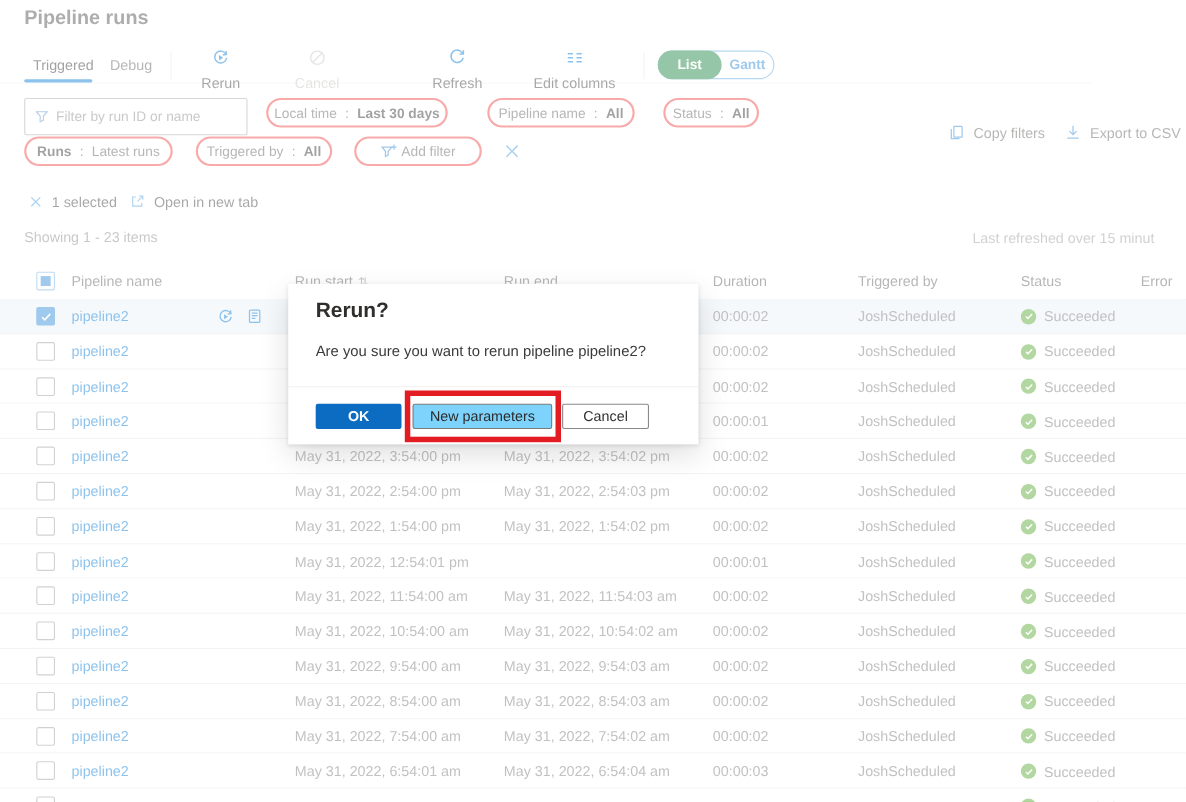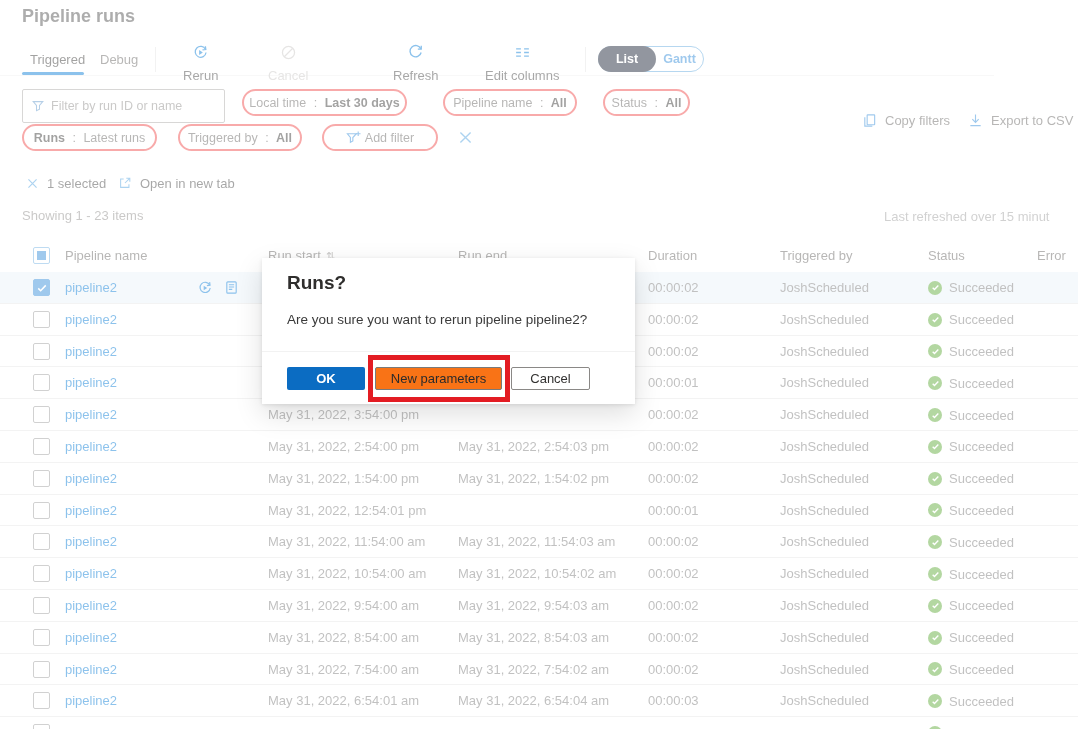--- a/index.html
+++ b/index.html
@@ -22,21 +22,21 @@
 
   .tbtn{position:absolute;top:0;height:31px;display:flex;align-items:center;gap:7px;
         font-size:13px;color:#3d3d3d;cursor:pointer;flex-direction:column;}
   .tbtn .ic{color:#0078d4;}
   .tbtn.disabled{color:#c8c6c4;}
   .tbtn.disabled .ic{color:#c8c6c4;}
 
   #view-toggle{left:598px;top:2px;width:106px;height:26px;border:1px solid #5ea7dd;
                border-radius:14px;box-sizing:border-box;background:#fff;}
   #view-list{position:absolute;left:-1px;top:-1px;width:58px;height:26px;border-radius:14px;
-             background:#0f172a;color:#fff;font-size:12.5px;font-weight:700;
+             background:#15803d;color:#fff;font-size:12.5px;font-weight:700;
              text-align:center;line-height:26px;cursor:pointer;}
   #view-gantt{position:absolute;left:57px;top:0;width:47px;height:24px;color:#2b88d8;
               font-size:12.5px;font-weight:600;text-align:center;line-height:24px;cursor:pointer;}
 
   
   #search-box{left:22px;top:89px;width:203px;height:27px;border:1px solid #a8a6a4;border-radius:2px;
               box-sizing:border-box;display:flex;align-items:center;gap:6px;padding:16px 8px;background:#fff;}
   #search-box .ph{font-size:12.5px;color:#8a8886;white-space:nowrap;}
   #search-box .ic{color:#5b94c9;}
 
@@ -96,21 +96,21 @@
   
   #dim-overlay{left:0;top:0;width:1078px;height:729px;background:rgba(255,255,255,0.55);z-index:50;}
   #rerun-dialog{left:262px;top:258px;width:373px;height:146px;background:#fff;z-index:60;
                 box-shadow:0 1px 4px rgba(0,0,0,0.10),0 10px 26px rgba(0,0,0,0.13);}
   #dlg-title{position:absolute;left:25px;top:14px;font-size:19px;font-weight:700;color:#2f2e2d;}
   #dlg-msg{position:absolute;left:25px;top:54px;font-size:13.5px;color:#3a3a3a;}
   #dlg-sep{position:absolute;left:0;top:93px;width:373px;height:1px;background:#f2f2f2;}
   .dlgbtn{position:absolute;top:109px;height:23px;box-sizing:border-box;font-size:13px;text-align:center;
           line-height:21px;cursor:pointer;border-radius:2px;}
   #btn-ok{left:25px;width:78px;background:#0b6cc2;color:#fff;font-weight:600;line-height:23px;}
-  #btn-newparams{left:113px;width:127px;background:#f97316;border:1px solid #7a7a7a;color:#2b2b2b;}
+  #btn-newparams{left:113px;width:127px;background:#7dd3fc;border:1px solid #7a7a7a;color:#2b2b2b;}
   #btn-cancel{left:249px;width:79px;background:#fff;border:1px solid #8a8886;color:#323130;}
   #annotation-box{left:368px;top:355px;width:142px;height:47px;border:5px solid #e31c23;
                   box-sizing:border-box;z-index:70;pointer-events:none;}
 </style>
 </head>
 <body>
 
 <div id="stage">
 
   <div class="abs" id="page-title">Pipeline runs</div>
@@ -353,20 +353,21 @@
               <path d="M3 8.5l3.2 3.2L13 4.5"></path>
             </svg>
           </span>
           <span class="statuslabel">Succeeded</span>
         </span>
       </div>
       <div class="trow">
         <span class="cbx"></span>
         <span class="cell name">pipeline2</span>
         <span class="cell start">May 31, 2022, 3:54:00 pm</span>
+        <span class="cell end">May 31, 2022, 3:54:02 pm</span>
         <span class="cell dur">00:00:02</span>
         <span class="cell trig">JoshScheduled</span>
         <span class="statuswrap">
           <span class="statusdot">
             <svg width="9" height="9" viewBox="0 0 16 16" fill="none" stroke="#fff" stroke-width="2.4">
               <path d="M3 8.5l3.2 3.2L13 4.5"></path>
             </svg>
           </span>
           <span class="statuslabel">Succeeded</span>
         </span>
@@ -528,21 +529,21 @@
             </svg>
           </span>
           <span class="statuslabel">Succeeded</span>
         </span>
       </div>
     </div>
 
   <div class="abs" id="dim-overlay"></div>
 
   <div class="abs" id="rerun-dialog">
-    <div id="dlg-title">Runs?</div>
+    <div id="dlg-title">Rerun?</div>
     <div id="dlg-msg">Are you sure you want to rerun pipeline pipeline2?</div>
     <div id="dlg-sep"></div>
     <div class="dlgbtn" id="btn-ok">OK</div>
     <div class="dlgbtn" id="btn-newparams">New parameters</div>
     <div class="dlgbtn" id="btn-cancel">Cancel</div>
   </div>
 
   <div class="abs" id="annotation-box"></div>
 
 </div>

